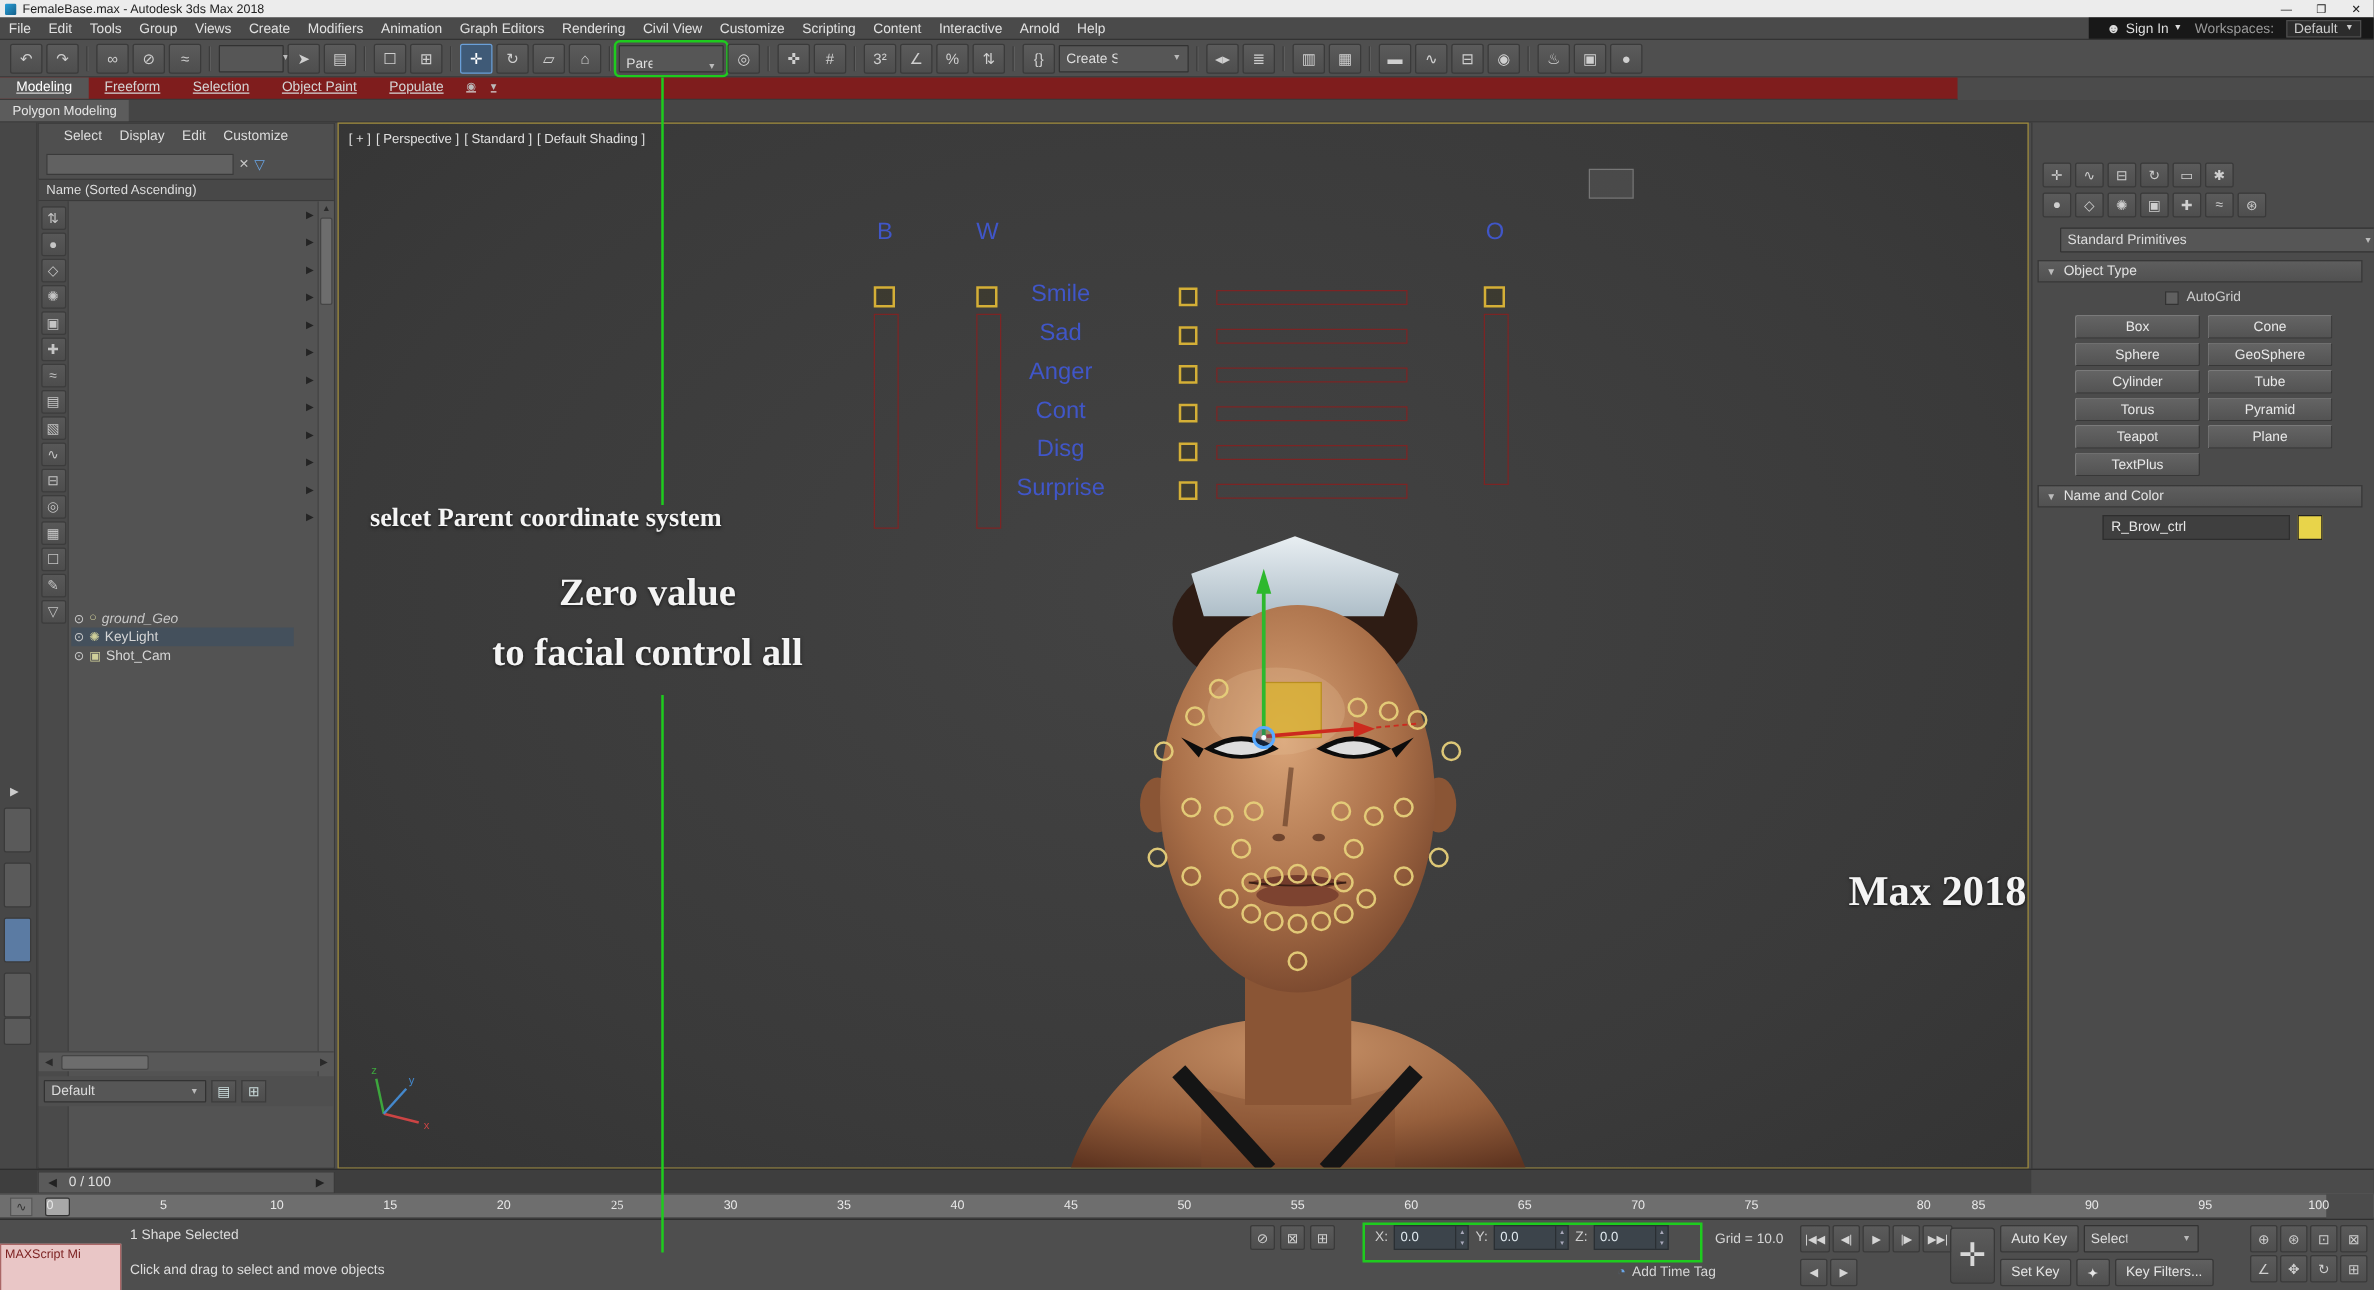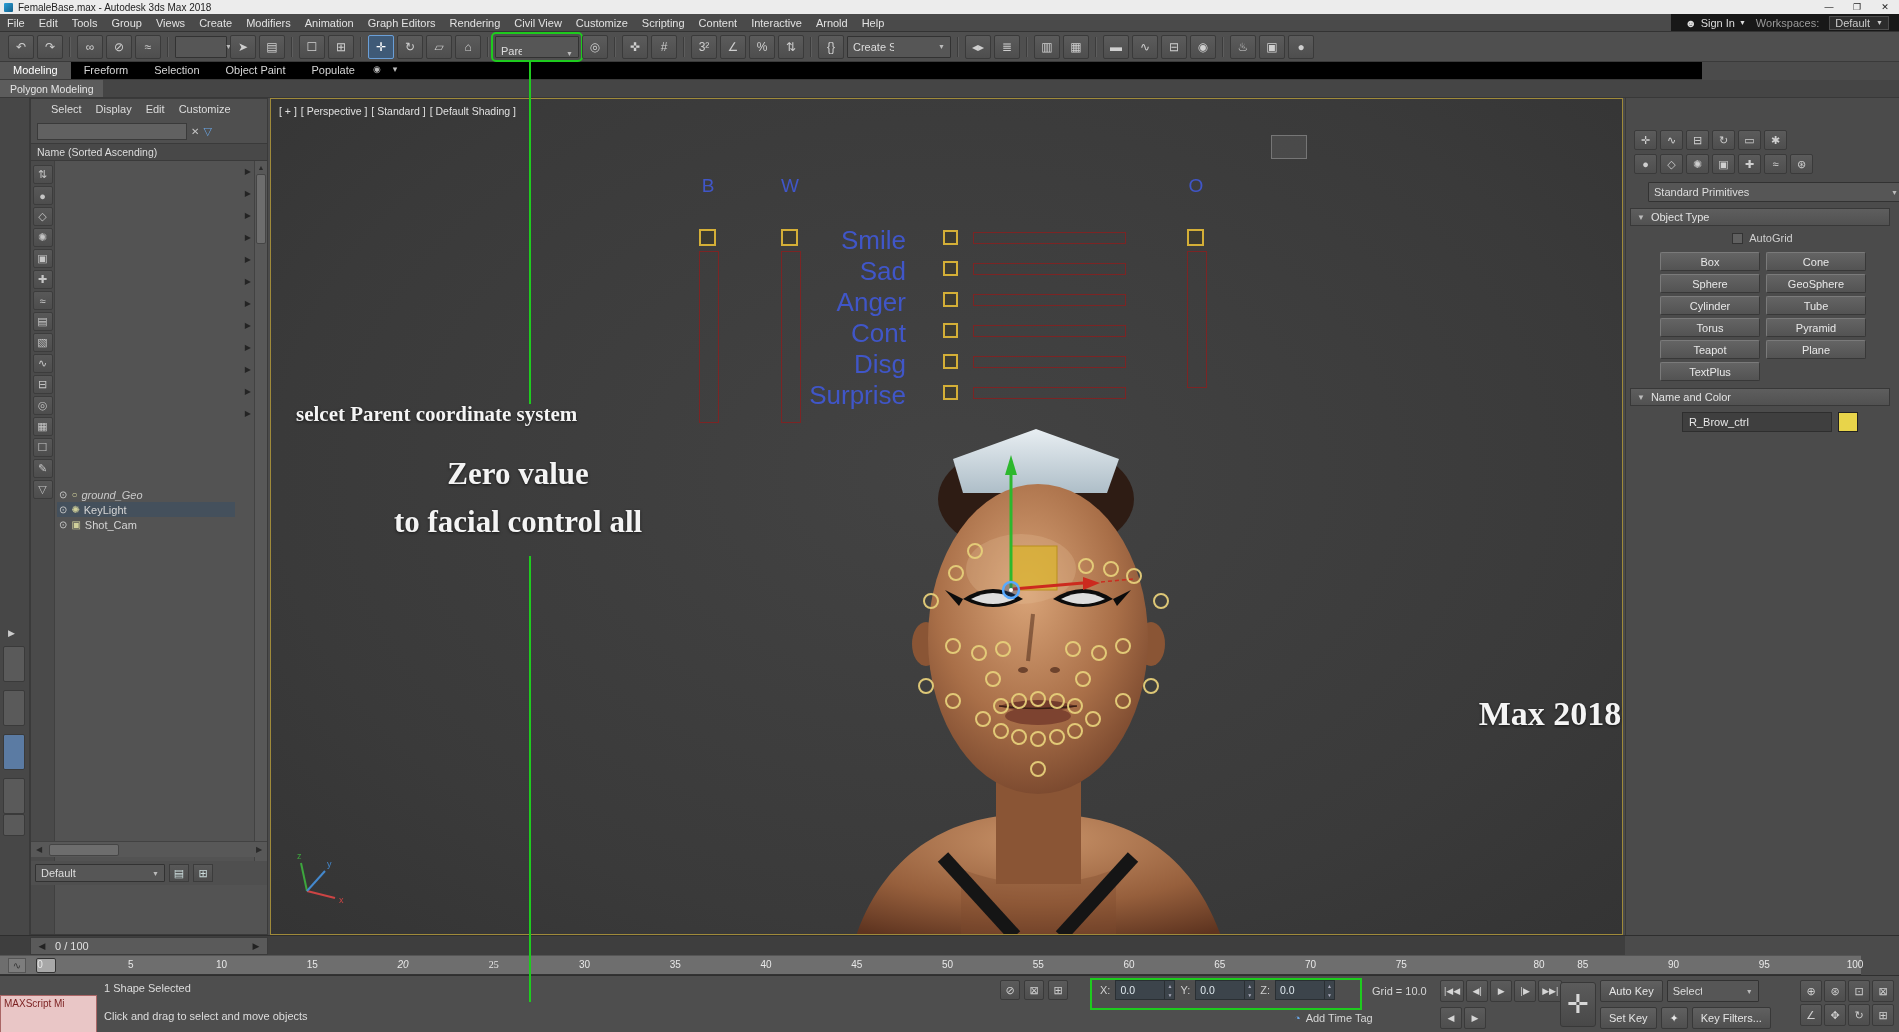--- a/index.html
+++ b/index.html
@@ -36,22 +36,22 @@
     color:#cfcfcf;font-size:12px;background:linear-gradient(#5b5b5b,#4e4e4e);border:1px solid #3a3a3a;border-radius:2px;}
   .icon-btn.active{background:#3f5a77;border-color:#6a9fd8;color:#fff;}
   .tb-sep{width:2px;height:20px;background:#3c3c3c;border-right:1px solid #5d5d5d;flex:0 0 auto;margin:0 3px;}
   .dd{height:22px;background:#565656;border:1px solid #323232;display:flex;align-items:center;padding:0 5px;color:#ddd;
     font-size:11px;flex:0 0 auto;border-radius:1px;gap:40px;}
   .dd .dd-label{flex:1;overflow:hidden;white-space:nowrap;}
   .dd .dd-arrow{font-size:7px;color:#bbb;margin-left:4px;}
   .green-hl{outline:2px solid var(--green);outline-offset:2px;}
 
   
-  #ribbontabs{position:absolute;left:0;top:62px;width:1702px;height:18px;background:#000000;border-bottom:1px solid #3a3a3a;
-    display:flex;align-items:flex-end;}
+  #ribbontabs{position:absolute;left:0;top:62px;width:1566px;height:18px;background:#7f1d1d;border-bottom:1px solid #3a3a3a;
+    display:flex;align-items:flex-end;text-decoration:underline;}
   .rtab{padding:2px 13px;color:#d5d5d5;font-size:11px;}
   .rtab.active{background:#565656;color:#fff;}
   .rtab-icon{width:18px;height:14px;display:flex;align-items:center;justify-content:center;color:#bbb;font-size:9px;}
   #subtabrow{position:absolute;left:0;top:80px;width:1899px;height:18px;background:#454545;border-bottom:1px solid #383838;
     display:flex;align-items:center;}
   #subtab{background:#5c5c5c;color:#e5e5e5;padding:2px 10px;font-size:10.5px;height:100%;display:flex;align-items:center;}
 
   
   #dock-left{position:absolute;left:0;top:98px;width:30px;height:837px;background:#474747;border-right:1px solid #3a3a3a;}
   #dock-arrow{position:absolute;left:8px;top:530px;color:#ccc;font-size:9px;}
@@ -98,21 +98,21 @@
     background:radial-gradient(ellipse at 50% 45%, #434343 0%, #3a3a3a 70%, #343434 100%);
     border:1px solid #9f8a3a;overflow:hidden;}
   #scene{position:absolute;left:0;top:0;}
   #vp-label{position:absolute;left:8px;top:6px;display:flex;gap:4px;color:#e0e0e0;font-size:10.5px;}
   #viewcube{position:absolute;left:1000px;top:36px;width:36px;height:24px;border:1px solid rgba(200,200,200,.35);
     background:rgba(120,120,120,.25);}
   #facial{position:absolute;inset:0;pointer-events:none;}
   .fc-col-label{position:absolute;width:34px;text-align:center;color:var(--blue);font-size:19px;}
   .fc-sq{position:absolute;width:17px;height:17px;border:2px solid var(--yel);background:rgba(60,50,10,.25);}
   .fc-tall{position:absolute;width:20px;border:1px solid var(--red);}
-  .fc-row-label{position:absolute;width:115px;text-align:right;color:var(--blue);font-size:26px;height:24px;}
+  .fc-row-label{position:absolute;width:115px;text-align:center;color:var(--blue);font-size:19px;height:24px;}
   .fc-cb{position:absolute;width:15px;height:15px;border:2px solid var(--yel);background:rgba(60,50,10,.25);}
   .fc-bar{position:absolute;width:153px;height:12px;border:1px solid var(--red);}
 
   
   #cpanel{position:absolute;left:1625px;top:98px;width:274px;height:837px;background:#4b4b4b;border-left:1px solid #3a3a3a;}
   .cp-tabs{position:absolute;left:8px;display:flex;gap:3px;}
   .cpt{width:23px;height:20px;display:flex;align-items:center;justify-content:center;color:#cfcfcf;font-size:11px;
     background:linear-gradient(#5b5b5b,#4e4e4e);border:1px solid #3a3a3a;border-radius:2px;}
   .cp-cat{position:absolute;left:22px;top:84px;width:256px;height:20px;}
   .rollout{position:absolute;left:4px;width:260px;height:18px;background:linear-gradient(#5e5e5e,#515151);
@@ -609,21 +609,21 @@
   </div>
 
   <div id="ruler">
     <span id="ruler-icon">∿</span>
     <div id="frame-slider"></div>
     <div class="rright"></div>
   <span class="tick" style="left: 40px;">0</span>
       <span class="tick" style="left: 130.75px;">5</span>
       <span class="tick" style="left: 221.5px;">10</span>
       <span class="tick" style="left: 312.25px;">15</span>
-      <span class="tick" style="left: 403px; font-style: italic;">20</span>
+      <span class="tick" style="left: 403px;">20</span>
       <span class="tick" style="left: 493.75px; font-family: Liberation Serif, serif;">25</span>
       <span class="tick" style="left: 584.5px;">30</span>
       <span class="tick" style="left: 675.25px;">35</span>
       <span class="tick" style="left: 766px;">40</span>
       <span class="tick" style="left: 856.75px;">45</span>
       <span class="tick" style="left: 947.5px;">50</span>
       <span class="tick" style="left: 1038.25px;">55</span>
       <span class="tick" style="left: 1129px;">60</span>
       <span class="tick" style="left: 1219.75px;">65</span>
       <span class="tick" style="left: 1310.5px;">70</span>

